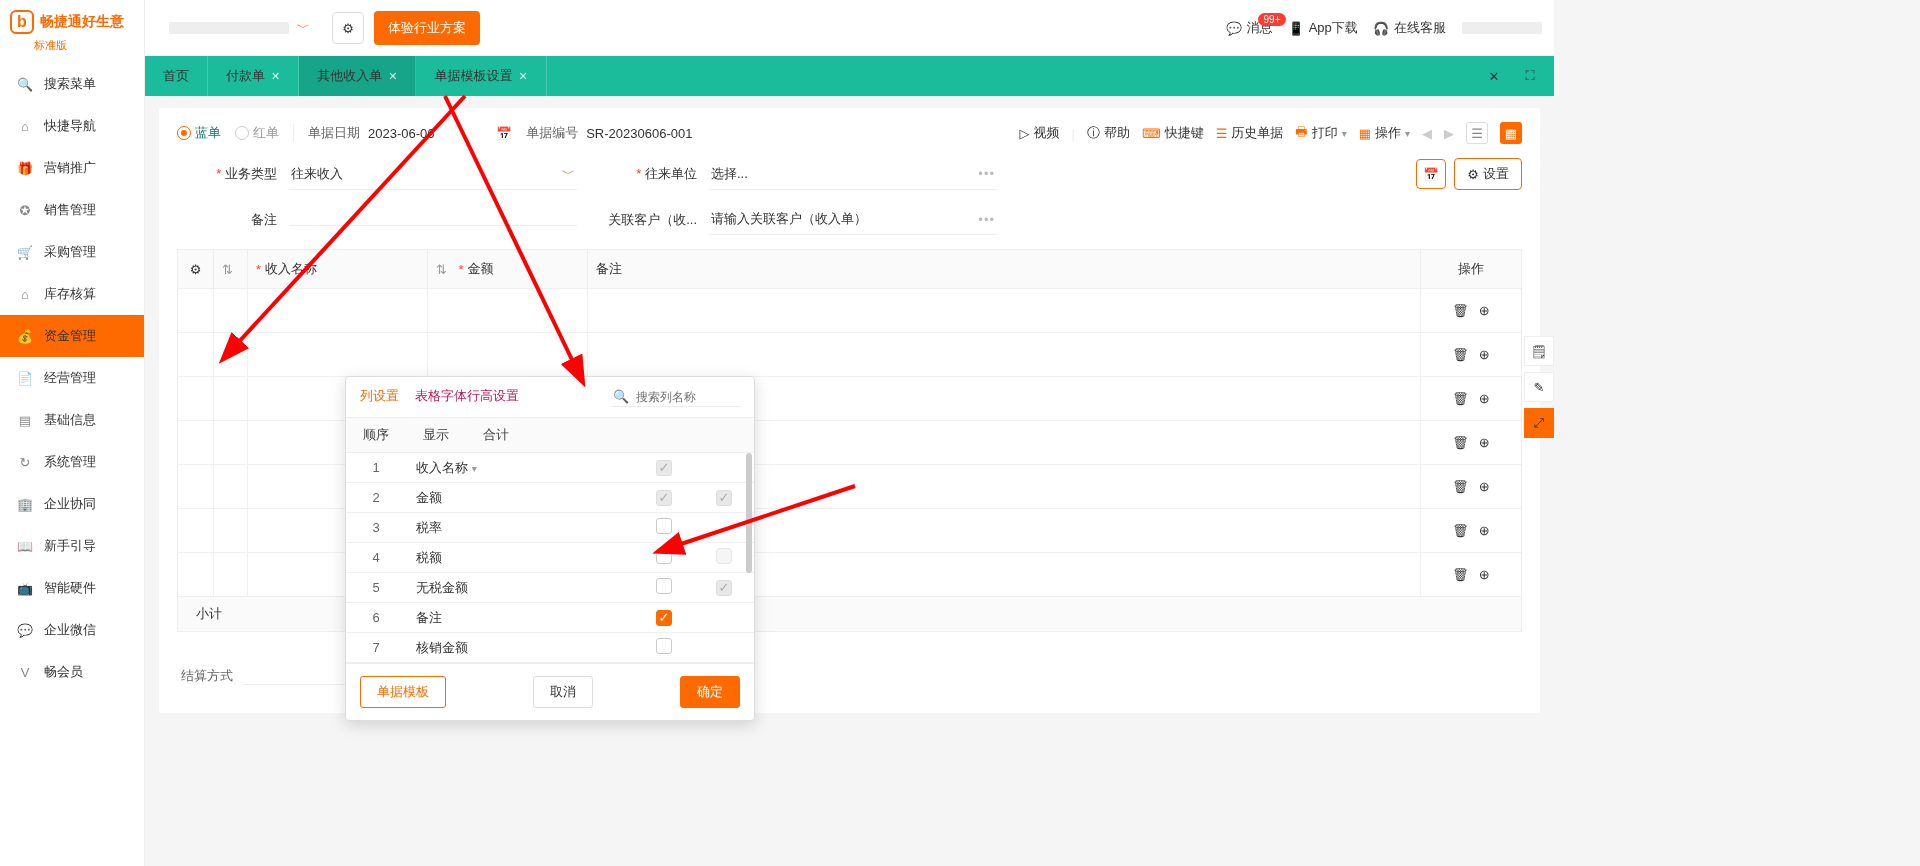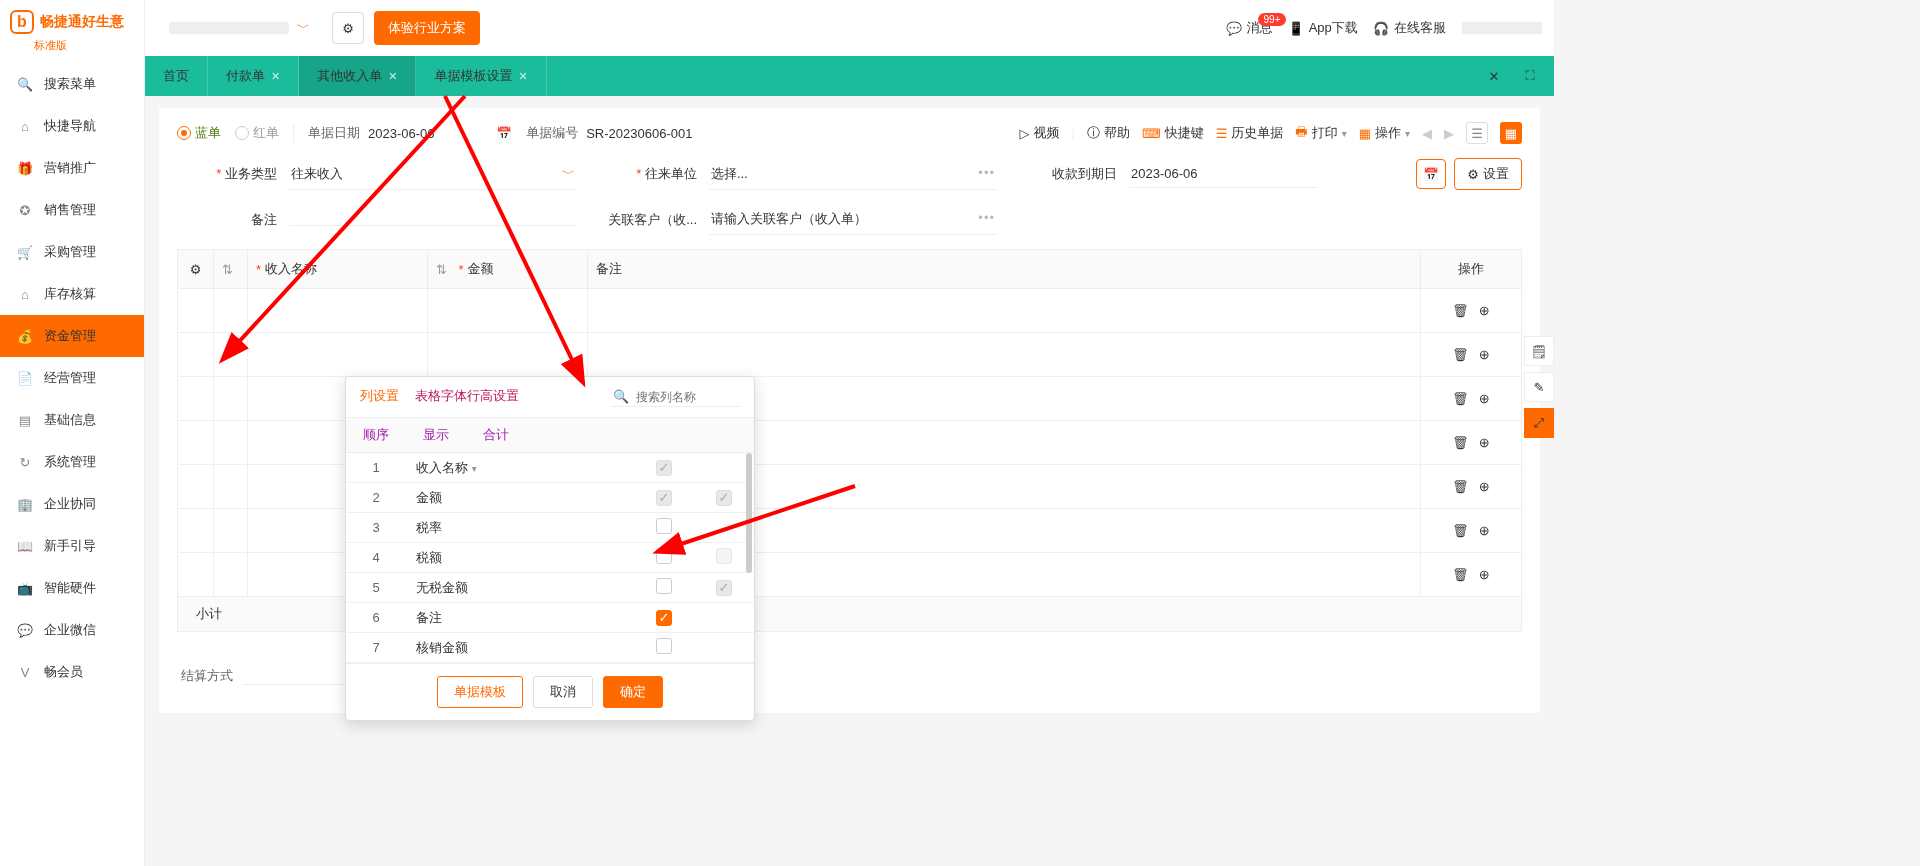--- a/index.html
+++ b/index.html
@@ -39,21 +39,21 @@
 .radio.active .radio-dot::after{content:"";width:6px;height:6px;background:#ff6a00;border-radius:50%}
 .field{display:flex;align-items:center;gap:8px}
 .field-label{color:#666}
 .req{color:#ff3b30}
 .field-val{color:#333;min-width:120px}
 .toolbar-right{margin-left:auto;display:flex;align-items:center;gap:12px}
 .tbtn{display:flex;align-items:center;gap:4px;color:#666;cursor:pointer}
 .form-row{display:flex;gap:20px;margin-bottom:14px}
 .form-field{display:flex;align-items:center;gap:12px;flex:1}
 .ff-label{width:100px;text-align:right;color:#666}
-.ff-input{flex:1;border-bottom:1px solid #eee;padding:6px 2px;display:flex;justify-content:space-between;color:#999}
+.ff-input{flex:1;border-bottom:1px solid #eee;padding:6px 2px;display:flex;align-items:center;justify-content:space-between;color:#999}
 .ff-input.hasval{color:#333}
 .settings-btn{border:1px solid #ff6a00;color:#ff6a00;padding:6px 12px;border-radius:4px;display:flex;align-items:center;gap:4px;cursor:pointer}
 .cal-btn{border:1px solid #ff6a00;color:#ff6a00;width:30px;height:30px;border-radius:4px;display:flex;align-items:center;justify-content:center;cursor:pointer}
 .grid{border:1px solid #eee;margin-top:8px}
 .grid-head{display:flex;background:#fafafa;border-bottom:1px solid #eee}
 .gh{padding:10px 8px;border-right:1px solid #eee;color:#666;display:flex;align-items:center;gap:4px}
 .gh.gear{width:36px;justify-content:center}
 .gh.row{width:34px}
 .gh.name{width:180px}
 .gh.amt{width:160px}
@@ -74,36 +74,36 @@
 .dots{color:#bbb;letter-spacing:1px}
 
 .popup{position:absolute;top:280px;left:200px;width:410px;background:#fff;border:1px solid #ddd;border-radius:4px;box-shadow:0 4px 16px rgba(0,0,0,0.15);z-index:10}
 .pop-tabs{display:flex;padding:10px 14px;gap:16px;border-bottom:1px solid #eee}
 .pop-tab{cursor:pointer;color:#be185d}
 .pop-tab.active{color:#ff6a00}
 .pop-search{margin-left:auto;display:flex;align-items:center;gap:6px;color:#bbb;border-bottom:1px solid #eee;padding:2px 4px}
 .pop-search input{border:none;outline:none;font-size:12px;width:100px}
 .pop-table{padding:0}
 .pop-thead{display:flex;background:#fafafa;border-bottom:1px solid #eee}
-.pth{padding:8px;color:#a21caf;text-align:center}
+.pth{padding:8px;color:#404040;text-align:center}
 .pth.order{width:60px}
 .pth.colname{flex:1;text-align:left;padding-left:10px}
 .pth.show{width:60px}
 .pth.sum{width:60px}
 .pop-row{display:flex;border-bottom:1px solid #f0f0f0;align-items:center;height:30px}
 .ptd{padding:4px 8px;text-align:center}
 .ptd.order{width:60px;color:#666}
 .ptd.colname{flex:1;text-align:left;padding-left:10px}
 .ptd.show{width:60px}
 .ptd.sum{width:60px}
 .chk{width:16px;height:16px;border:1px solid #ccc;border-radius:3px;display:inline-flex;align-items:center;justify-content:center;background:#fff}
 .chk.on{background:#ff6a00;border-color:#ff6a00;color:#fff}
 .chk.grey{background:#e8e8e8;border-color:#ddd;color:#aaa}
 .chk.disabled{background:#f5f5f5;border-color:#e8e8e8}
-.pop-foot{display:flex;justify-content:center;gap:10px;padding:12px 14px;border-top:1px solid #eee}
+.pop-foot{display:flex;justify-content:space-between;gap:10px;padding:12px 14px;border-top:1px solid #eee}
 .pbtn{padding:6px 16px;border-radius:3px;cursor:pointer;border:1px solid #ddd;background:#fff}
 .pbtn.outline{border-color:#ff6a00;color:#ff6a00}
 .pbtn.primary{background:#ff6a00;border-color:#ff6a00;color:#fff}
 .pop-scroll{max-height:210px;overflow-y:auto;position:relative}
 .scrollbar-track{position:absolute;right:2px;top:0;width:6px;height:100%;background:transparent}
 .scrollbar-thumb{width:6px;height:120px;background:#ccc;border-radius:3px}
 
 .arrow{position:absolute;z-index:20;pointer-events:none}
 .arrow svg{overflow:visible}
 
@@ -243,21 +243,21 @@
             <span>⛶</span>
           </div>
       </div>
     </div>
 
     <div class="content">
       <div class="card">
         <div class="toolbar">
           <div class="radio active">
             <span class="radio-dot"></span>
-            <span style="color:#4d7c0f">蓝单</span>
+            <span style="color:#0f766e">蓝单</span>
           </div>
           <div class="radio">
             <span class="radio-dot"></span>
             <span style="color:#999">红单</span>
           </div>
           <div style="width:1px;height:18px;background:#eee"></div>
           <div class="field">
             <span class="field-label">单据日期</span>
             <span class="field-val">2023-06-06</span>
             <span style="color:#999">📅</span>
@@ -307,26 +307,20 @@
             <div class="ff-input hasval">
               <span>往来收入</span>
               <span class="chevdown">﹀</span>
             </div>
           </div>
           <div class="form-field" style="flex:0 0 400px">
             <div class="ff-label"><span class="req">*</span> <span>往来单位</span></div>
             <div class="ff-input">
               <span>选择...</span>
               <span class="dots">•••</span>
-            </div>
-          </div>
-          <div class="form-field" style="flex:0 0 300px">
-            <div class="ff-label"><span>收款到期日</span></div>
-            <div class="ff-input hasval">
-              <span>2023-06-06</span>
             </div>
           </div>
           <div style="margin-left:auto;display:flex;gap:8px;align-items:center">
             <div class="cal-btn">
                 <span>📅</span>
               </div>
             <div class="settings-btn">
                 <span>⚙</span>
                 <span>设置</span>
               </div>

